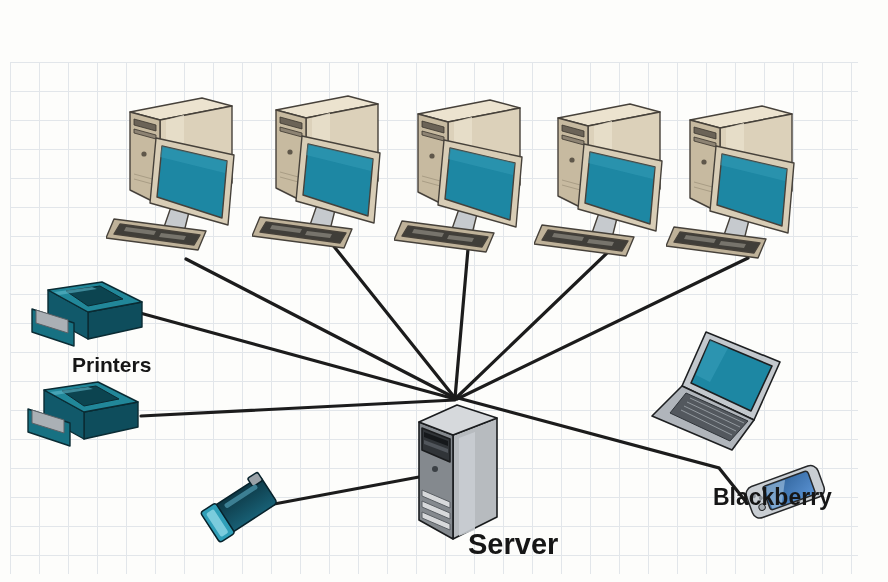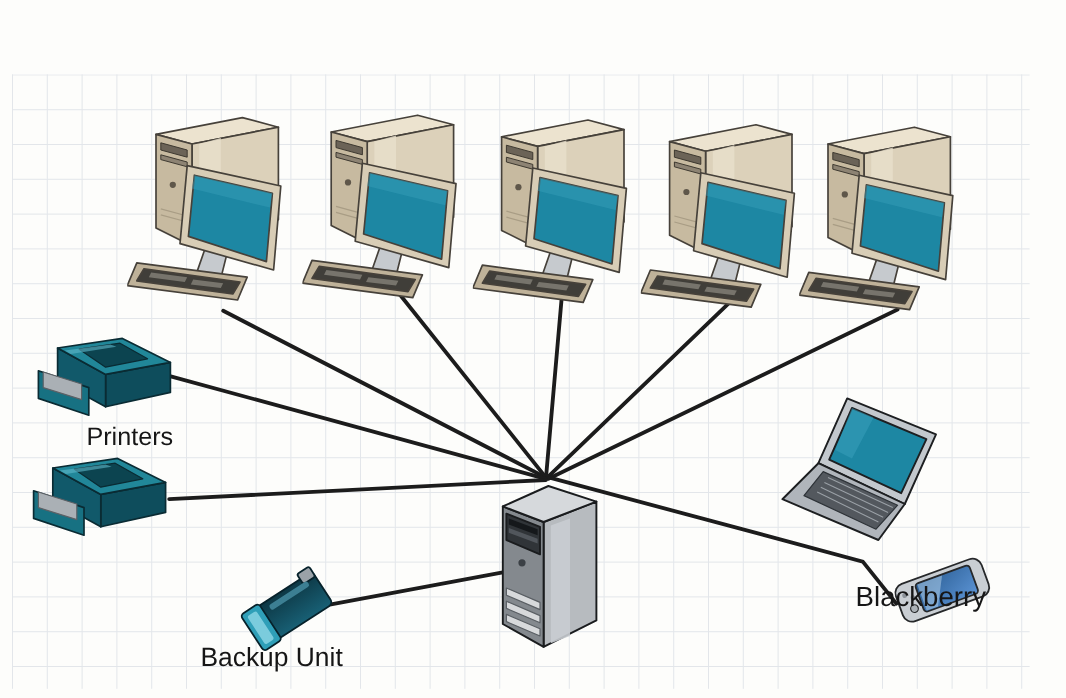--- a/index.html
+++ b/index.html
@@ -19,21 +19,21 @@
   }
   .title{
     position:absolute;left:0;top:14px;width:100%;
     text-align:center;font-size:31px;font-weight:700;letter-spacing:-0.5px;
     color:#111;
   }
   #edges{position:absolute;left:0;top:0;}
   .node{position:absolute;}
   .node svg{display:block;}
   .lbl{
-    position:absolute;font-weight:400;color:#161616;white-space:nowrap;
+    position:absolute;font-weight:700;color:#161616;white-space:nowrap;
   }
   .lbl-printers{left:72px;top:353px;font-size:21px;}
   .lbl-backup{left:167px;top:535px;font-size:22px;}
   .lbl-server{left:468px;top:528px;font-size:29px;}
   .lbl-blackberry{left:713px;top:484px;font-size:23px;}
   .defs{position:absolute;width:0;height:0;overflow:hidden;}
 </style>
 </head>
 <body>
 
@@ -202,15 +202,15 @@
       </svg>
   </div>
 
   <div class="node" style="left:731px;top:460px;">
     <svg width="110" height="62">
         <use href="#sym-phone"></use>
       </svg>
   </div>
 
   <div class="lbl lbl-printers">Printers</div>
-  <div class="lbl lbl-backup">Backup Unit</div>
+  <div class="lbl lbl-server">Server</div>
   <div class="lbl lbl-blackberry">Blackberry</div>
 </div>
 
 </body></html>

